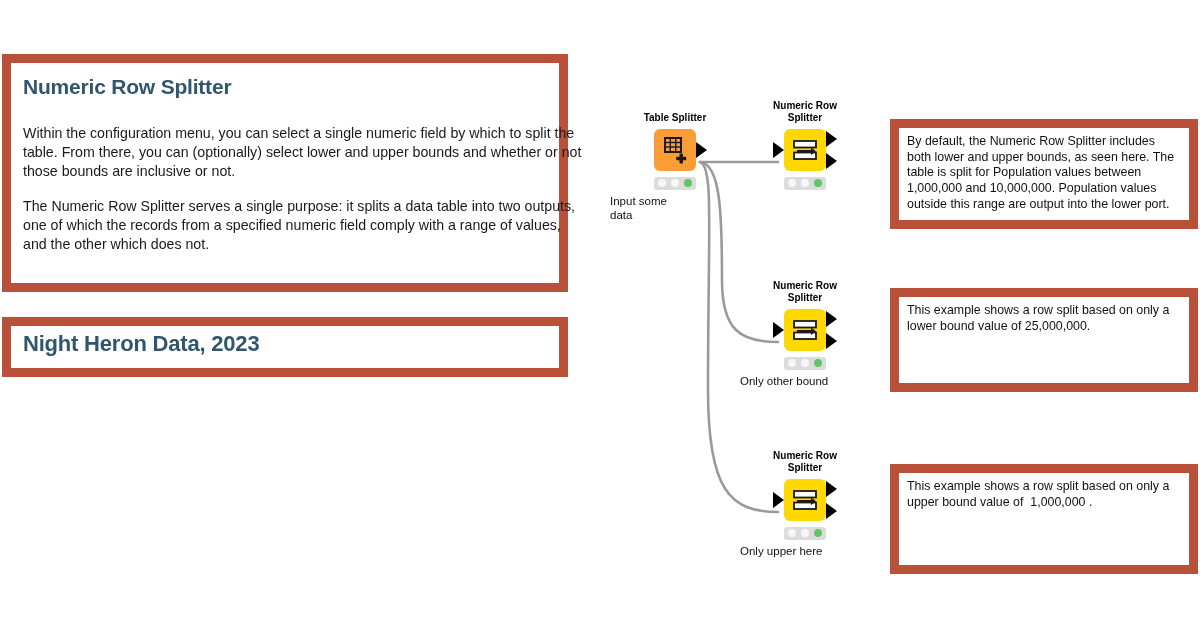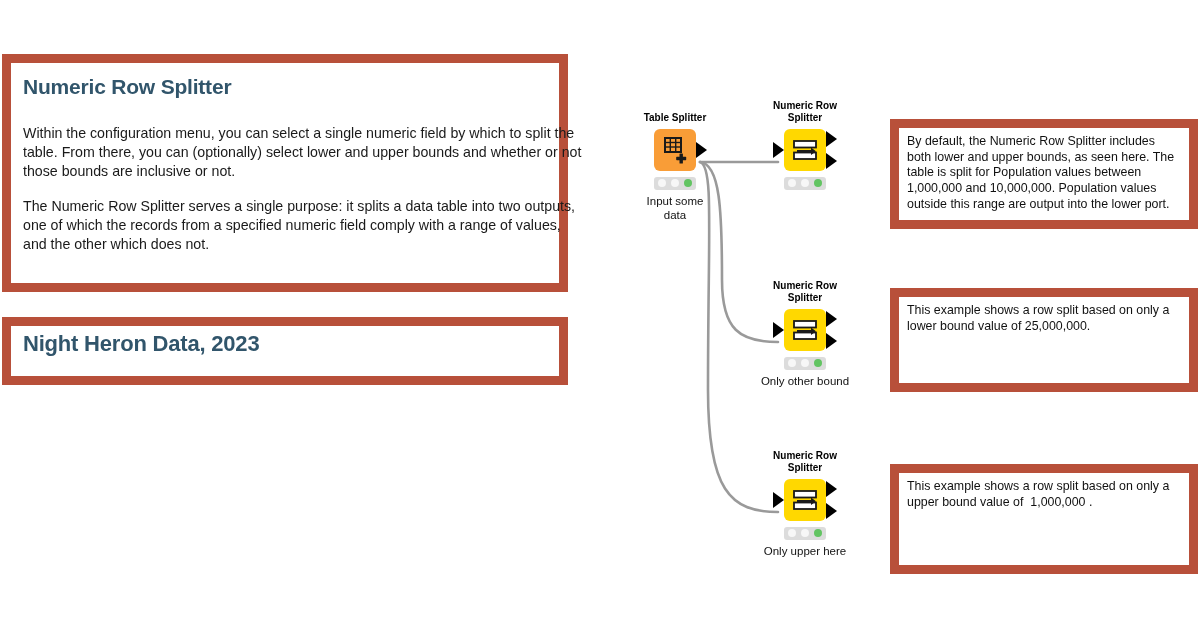--- a/index.html
+++ b/index.html
@@ -54,21 +54,21 @@
     white-space: pre-wrap;
     width: 560px;
   }
   .desc-para:last-child { margin-bottom: 0; }
 
   
   #footer-panel {
     left: 2px;
     top: 317px;
     width: 566px;
-    height: 68px;
+    height: 60px;
   }
   #footer-panel .anno-inner { padding: 6px 10px 6px 12px; }
   .footer-title {
     font-size: 22px;
     font-weight: bold;
     color: #31556b;
     letter-spacing: -0.2px;
     line-height: 1.1;
     margin: 0;
   }
@@ -150,21 +150,20 @@
     justify-content: space-around;
     padding: 0 2px;
     box-sizing: border-box;
   }
   .led { width: 8px; height: 8px; border-radius: 50%; background: #f7f7f7; }
   .led.green { background: #62c462; }
 
   .node-caption {
     font-size: 11.5px;
     color: #111111;
-    text-align: center;
     line-height: 1.2;
     margin: 5px 0 0 0;
     white-space: pre-line;
   }
 
   
   .glyph { position: absolute; inset: 0; }
 </style>
 </head>
 <body>

